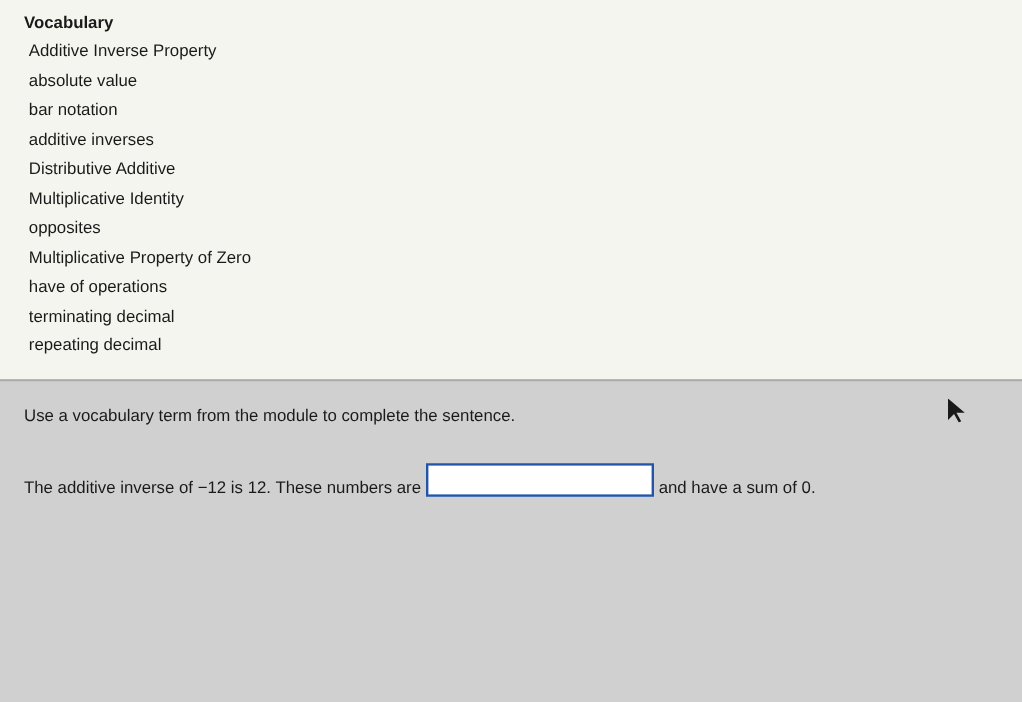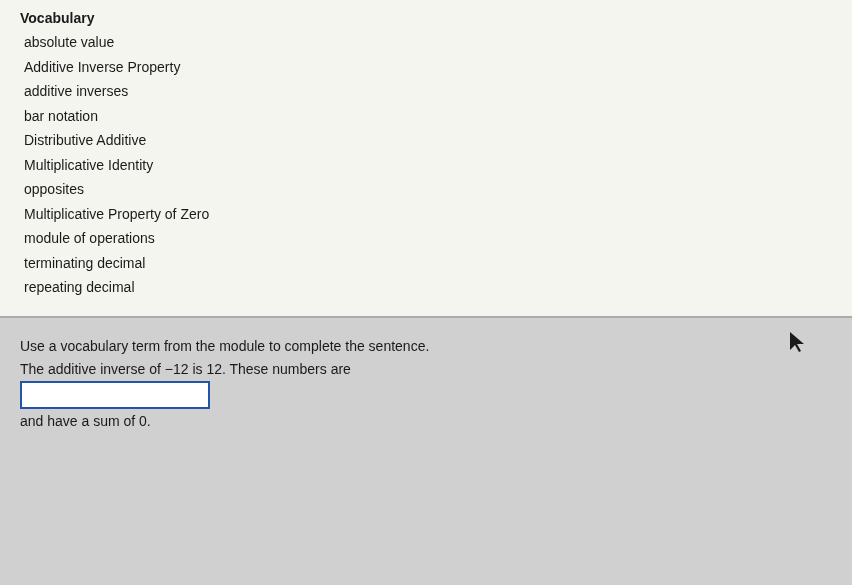--- a/index.html
+++ b/index.html
@@ -51,37 +51,36 @@
       line-height: 1.75;
       padding-left: 4px;
     }
 
     .bottom-panel {
       flex: 1;
       background-color: #d0d0d0;
       padding: 20px 20px 8px 20px;
       display: flex;
       flex-direction: column;
-      gap: 7px;
+      gap: 32px;
       position: relative;
     }
 
     .instruction-text {
       font-size: 14px;
       color: #1a1a1a;
     }
 
     .sentence-container {
       display: flex;
-      align-items: flex-start;
+      align-items: flex-end;
       flex-wrap: wrap;
       gap: 4px;
       font-size: 14px;
       color: #1a1a1a;
-      flex-direction: column;
     }
 
     .answer-input {
       border: 2px solid #2255aa;
       background-color: #ffffff;
       width: 190px;
       height: 28px;
       outline: none;
       padding: 2px 4px;
       font-size: 14px;
@@ -90,29 +89,29 @@
     }
   </style>
 </head>
 <body>
 
 <div class="main-container">
 
   <div class="top-panel">
     <div class="vocabulary-header">Vocabulary</div>
     <ul class="vocab-list">
-    <li>absolute value</li>
-        <li>Additive Inverse Property</li>
+    <li>Additive Inverse Property</li>
+        <li>absolute value</li>
+        <li>bar notation</li>
         <li>additive inverses</li>
-        <li>bar notation</li>
         <li>Distributive Additive</li>
         <li>Multiplicative Identity</li>
         <li>opposites</li>
         <li>Multiplicative Property of Zero</li>
-        <li>module of operations</li>
+        <li>have of operations</li>
         <li>terminating decimal</li>
         <li>repeating decimal</li>
       </ul>
   </div>
 
   <div class="bottom-panel">
 
     <svg style="position:absolute; top:14px; right:46px; width:16px; height:20px;" viewBox="0 0 16 20">
       <polygon points="0,0 0,18 5,13 9,20 11,19 7,12 14,12" fill="#1a1a1a"></polygon>
     </svg>

